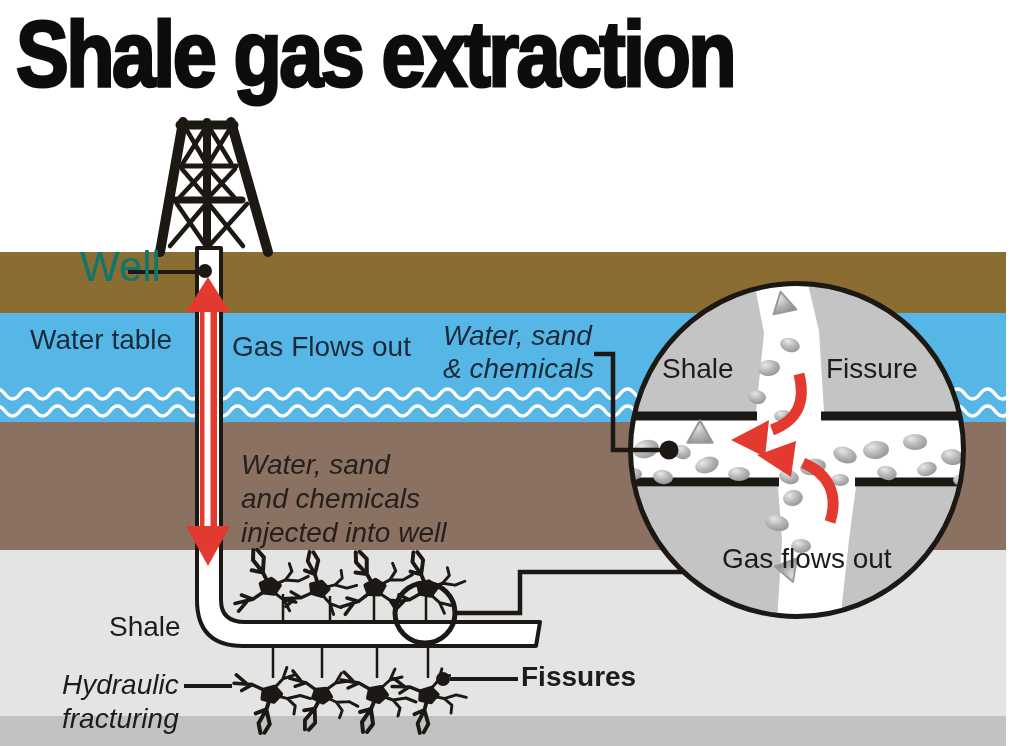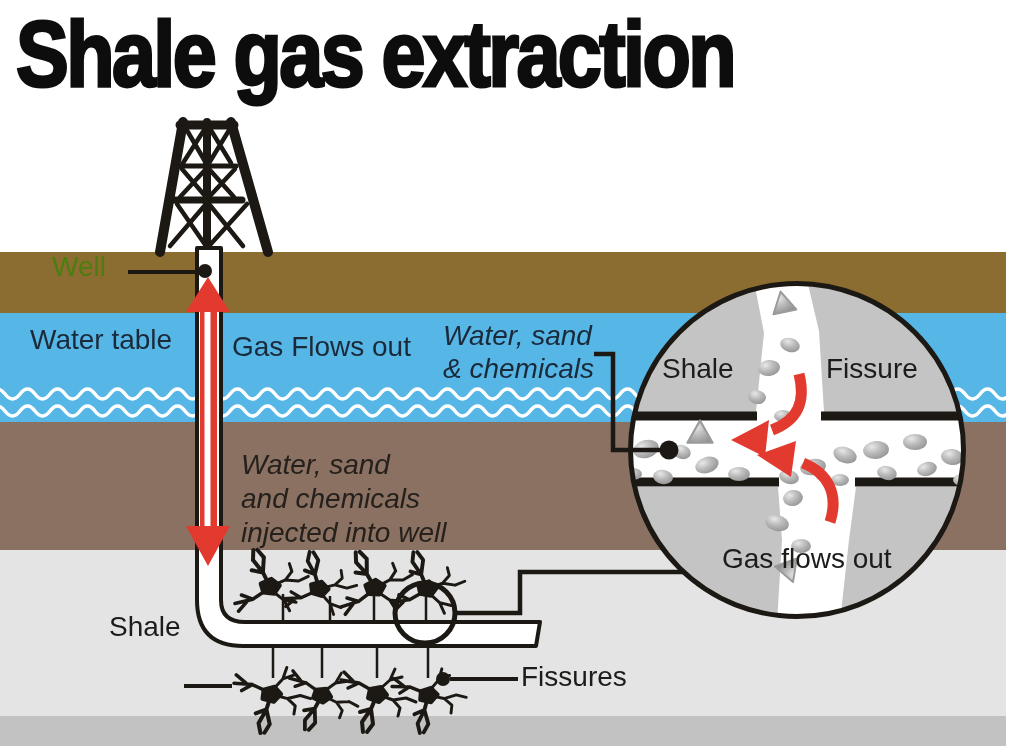--- a/index.html
+++ b/index.html
@@ -5,21 +5,21 @@
   html,body{margin:0;padding:0;background:#fff;}
   .stage{position:relative;width:1006px;height:746px;overflow:hidden;background:#fff;
          font-family:"Liberation Sans",sans-serif;}
   .stage svg{position:absolute;left:0;top:0;}
   .title{position:absolute;left:16px;top:2px;font-size:92px;font-weight:bold;
          letter-spacing:-3px;color:#0d0d0d;-webkit-text-stroke:3px #0d0d0d;
          transform:scaleX(.86);transform-origin:0 0;white-space:nowrap;}
   .lbl{position:absolute;font-size:28px;line-height:33px;color:#1e1c1a;white-space:nowrap;}
   .lbl span{display:block;font-style:italic;}
   .navy{color:var(--navy);}
-  .well-lbl{font-size:28px;color:#4d7c0f;}
+  .well-lbl{font-size:42px;color:#0f766e;margin-left:28px;}
   
   .f-topsoil{fill:var(--topsoil);} .f-water{fill:var(--water);}
   .f-subsoil{fill:var(--subsoil);} .f-shale{fill:var(--shale);}
   .f-bedrock{fill:var(--bedrock);} .f-rock{fill:var(--rock);}
   .ink-s{stroke:var(--ink);} .ink-f{fill:var(--ink);}
   .red-f{fill:var(--red);} .red-s{stroke:var(--red);}
   .wave{stroke:#ffffff;stroke-width:3.5;fill:none;stroke-linecap:round;}
 </style>
 </head>
 <body>
@@ -177,22 +177,26 @@
 </div>
 
 <div class="lbl" style="left:241px;top:448px;line-height:34px;color:#26201d;">
   <span>Water, sand</span>
   <span>and chemicals</span>
   <span>injected into well</span>
 </div>
 
 <div class="lbl" style="left:109px;top:610px;">Shale</div>
 
-
-<div class="lbl" style="left:521px;top:660px;">Fissures</div>
+<div class="lbl" style="left:62px;top:668px;line-height:34px;">
+  <span>Hydraulic</span>
+  <span>fracturing</span>
+</div>
+
+<div class="lbl" style="left:521px;top:660px;font-weight:bold;">Fissures</div>
 
 <div class="lbl" style="left:662px;top:352px;">Shale</div>
 
 <div class="lbl" style="left:826px;top:352px;text-align:center;">Fissure</div>
 
 <div class="lbl" style="left:722px;top:542px;">Gas flows out</div>
 
 </div>
 
 </body></html>

